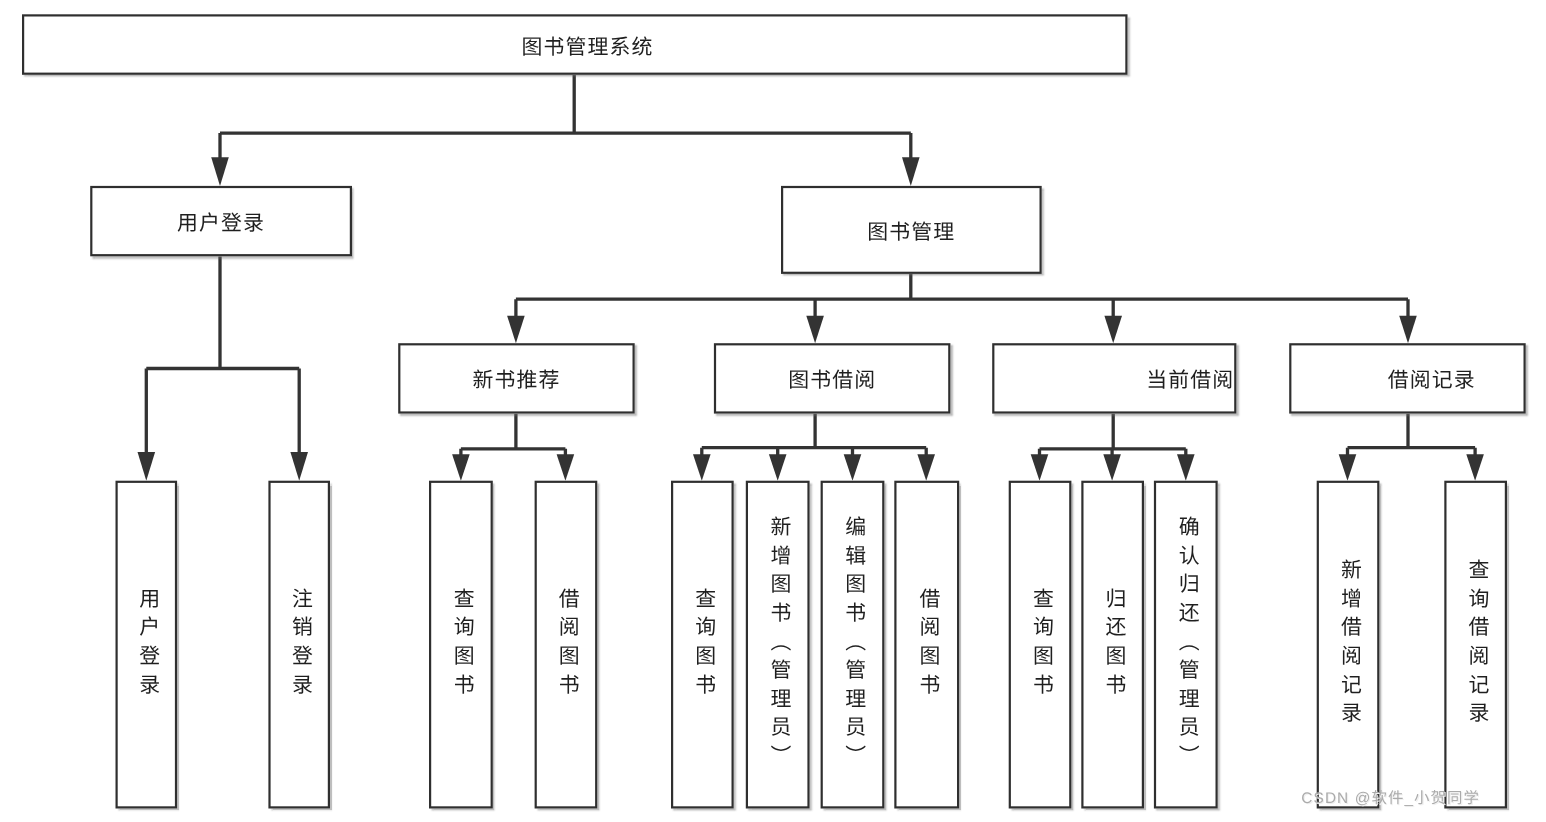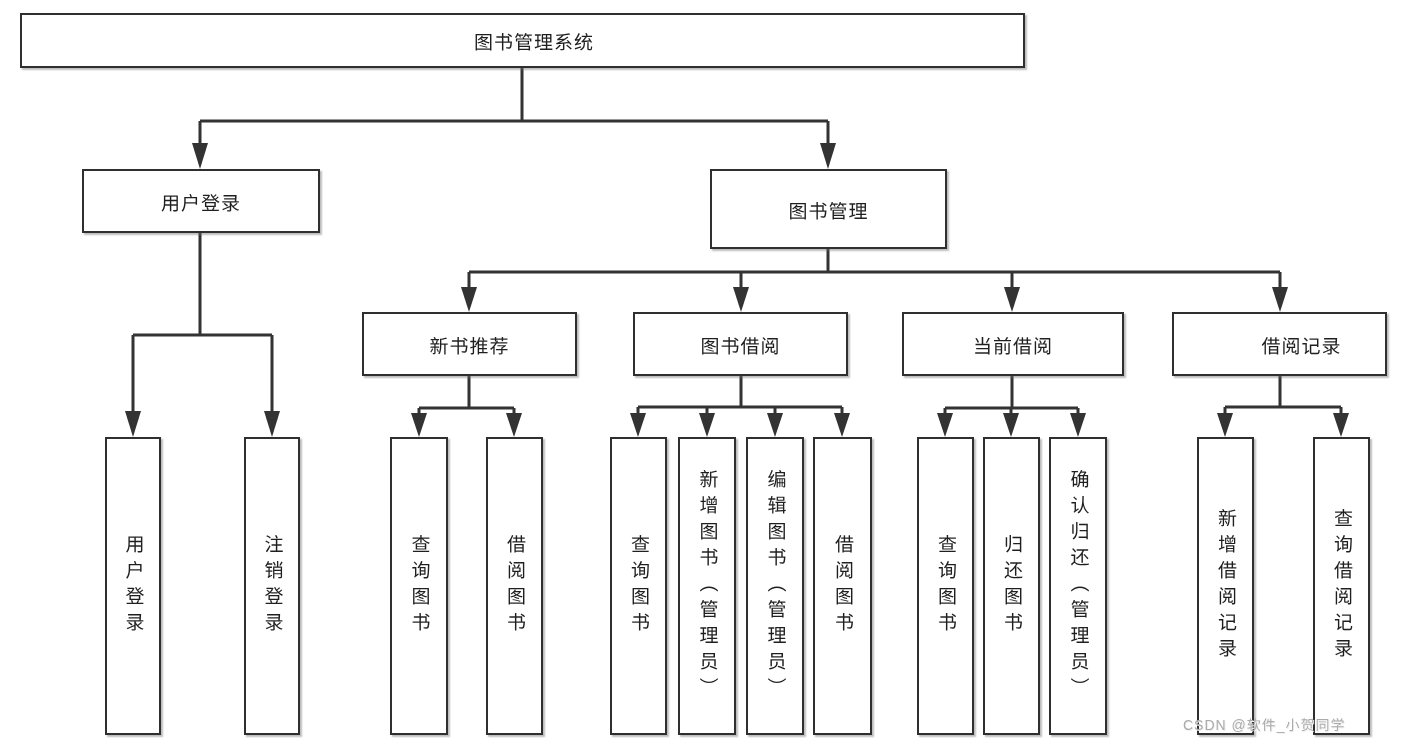--- a/index.html
+++ b/index.html
@@ -107,24 +107,24 @@
   <div class="node h" style="left:82px; top:169px; width:238px; height:64px;">
     <span>用户登录</span>
   </div>
   <div class="node h" style="left:710px; top:169px; width:237px; height:80px;">
     <span>图书管理</span>
   </div>
 
   <div class="node h" style="left:362px; top:312px; width:215px; height:64px;">
     <span>新书推荐</span>
   </div>
-  <div class="node h" style="left:633px; top:312px; width:215px; height:64px;">
+  <div class="node h" style="left:649px; top:312px; width:215px; height:64px;">
     <span>图书借阅</span>
   </div>
-  <div class="node h" style="left:902px; top:312px; width:222px; height:64px;">
+  <div class="node h" style="left:902px; top:312px; width:222px; height:64px;justify-content:flex-end;">
     <span>当前借阅</span>
   </div>
   <div class="node h" style="left:1172px; top:312px; width:215px; height:64px;padding-left:44px;">
     <span>借阅记录</span>
   </div>
 
   <div class="node v" style="left:105px; top:437px; width:56px; height:298px;">
     <span class="vtext">用户登录</span>
   </div>
   <div class="node v" style="left:244px; top:437px; width:56px; height:298px;">

